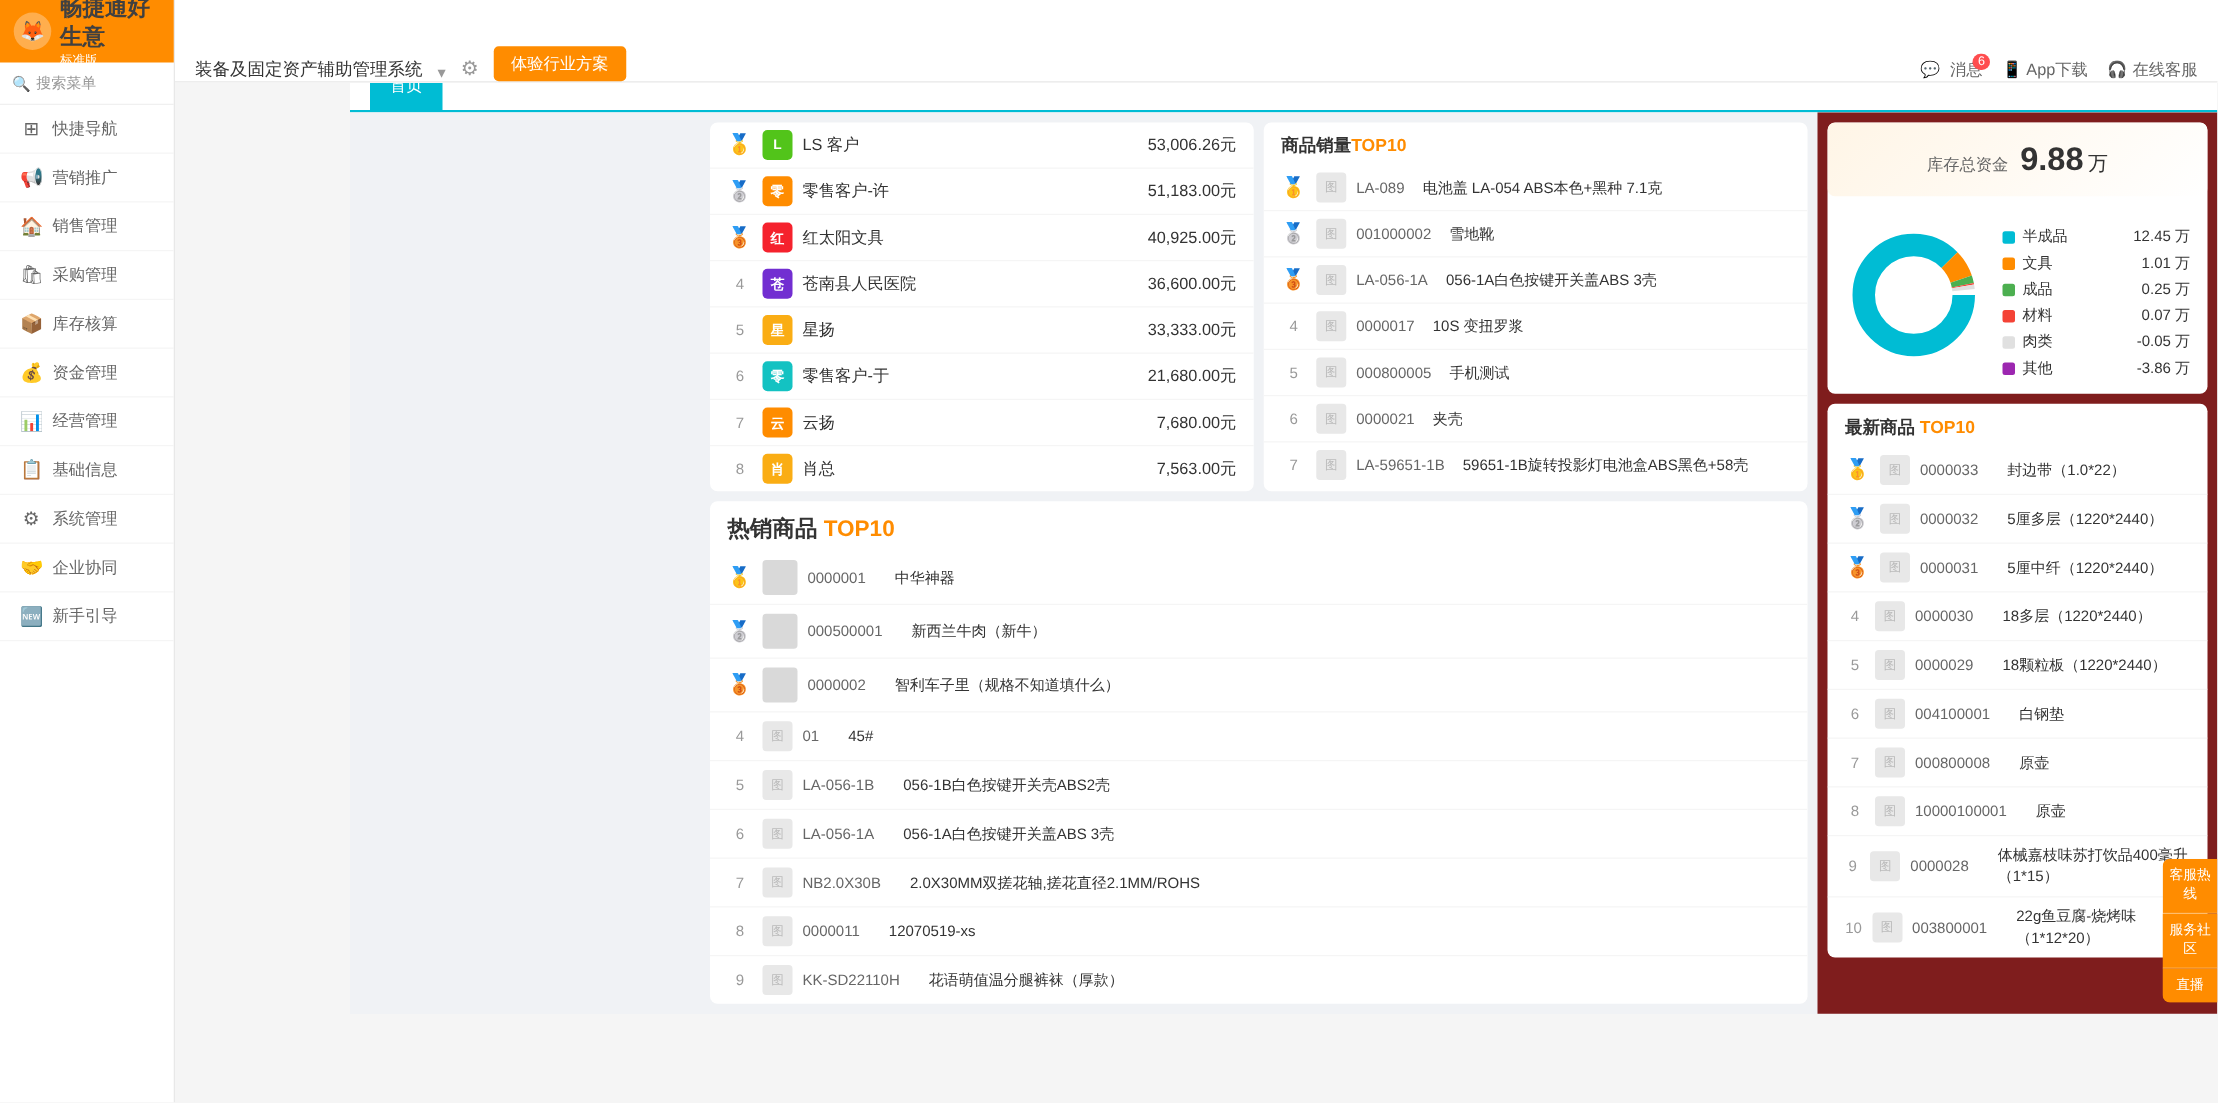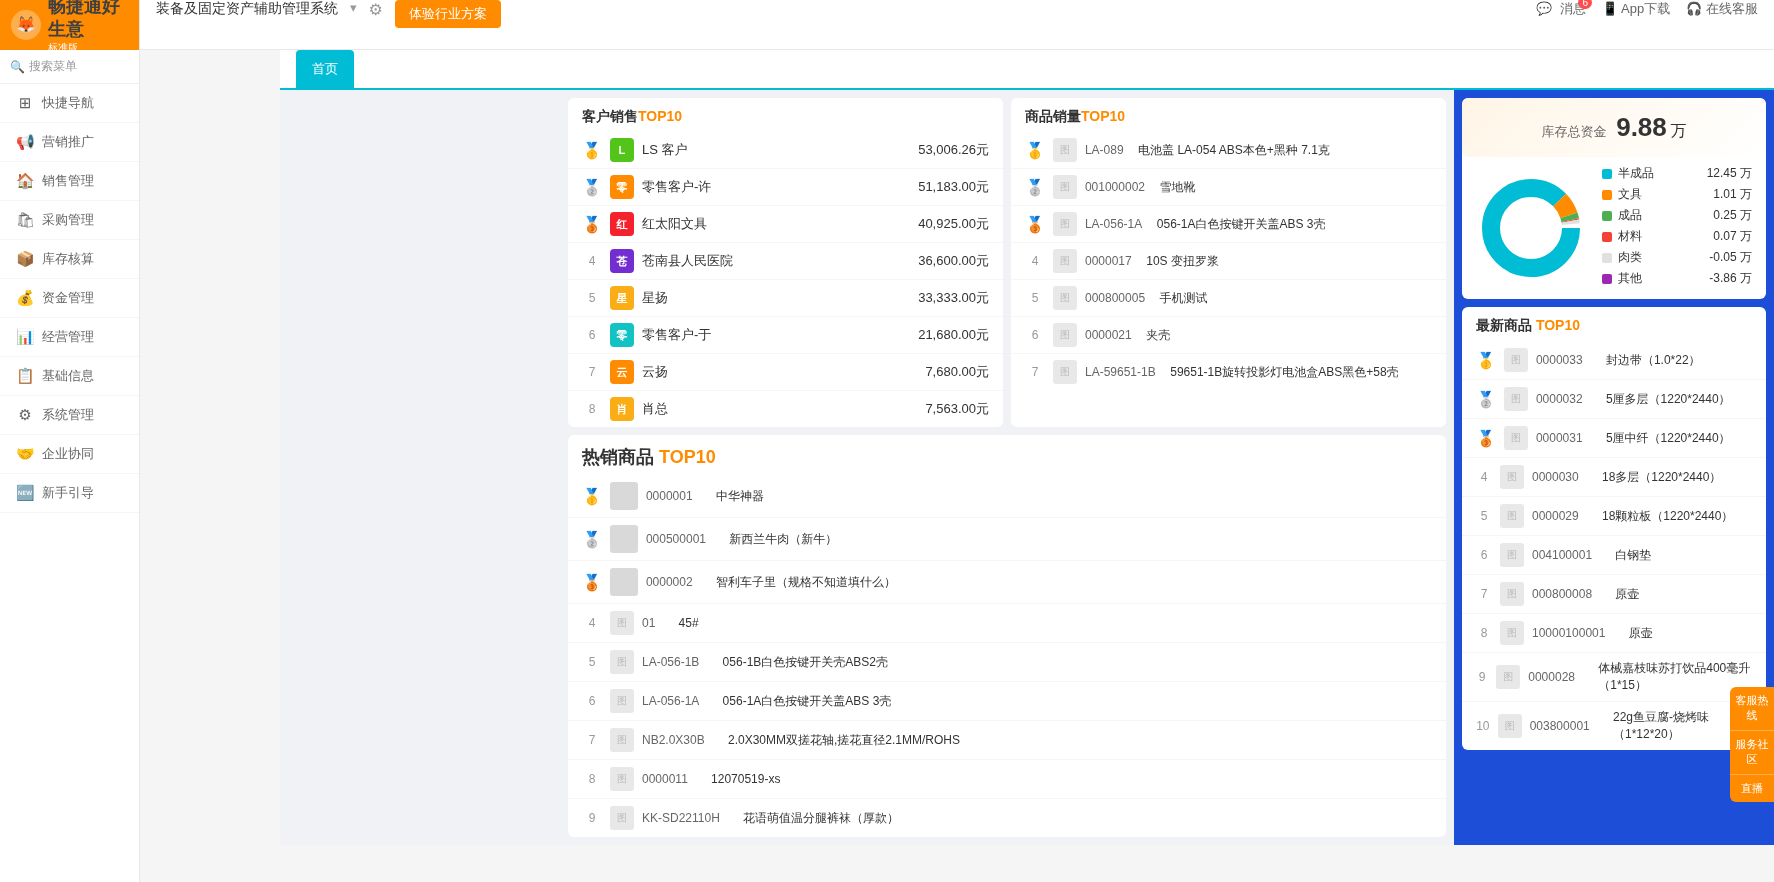--- a/index.html
+++ b/index.html
@@ -61,25 +61,25 @@
       border-bottom: 1px solid #f5f5f5;
     }
     .sidebar-nav-item .nav-icon { font-size: 15px; width: 18px; text-align: center; }
 
     
     .topbar {
       position: fixed;
       top: 0;
       left: 140px;
       right: 0;
-      height: 50px;
+      height: 66px;
       background: #fff;
       border-bottom: 1px solid #e8e8e8;
       display: flex;
-      align-items: flex-start;
+      align-items: flex-end;
       padding: 0 16px;
       gap: 12px;
       z-index: 100;
     }
     .topbar-trial-btn {
       background: #ff8c00;
       color: #fff;
       border: none;
       border-radius: 4px;
       padding: 5px 14px;
@@ -154,21 +154,21 @@
       display: flex;
       flex-direction: column;
       gap: 8px;
       min-width: 0;
     }
 
     
     .right-panel {
       width: 320px;
       flex-shrink: 0;
-      background: #1d4ed8;
+      background: #7f1d1d;
       padding: 8px;
       display: flex;
       flex-direction: column;
       gap: 8px;
     }
 
     
     .card {
       background: #fff;
       border-radius: 6px;
@@ -241,21 +241,21 @@
     }
 
     
     .donut-container {
       display: flex;
       align-items: center;
       gap: 16px;
       padding: 8px 14px;
     }
     .donut-svg { flex-shrink: 0; }
-    .legend-list { flex: 1; }
+    .legend-list { flex: 1; margin-top: 16px; }
     .legend-item {
       display: flex;
       align-items: center;
       gap: 6px;
       font-size: 12px;
       color: #333;
       margin-bottom: 4px;
     }
     .legend-dot { width: 10px; height: 10px; border-radius: 2px; flex-shrink: 0; }
     .legend-label { flex: 1; }
@@ -416,23 +416,20 @@
 
   <div class="content-area">
 
     <div class="left-panel"></div>
 
     <div class="center-panel">
 
       <div class="section-two-col">
 
         <div class="card section-col">
-          <div class="card-header">
-            <span style="font-size:14px;font-weight:bold;color:#333;">客户销售<span style="color:#ff8c00;">TOP10</span></span>
-          </div>
           <div id="customer-list">
               <div class="list-row">
     <span class="medal-icon">🥇</span>
     <div class="customer-avatar av-green">L</div>
     <span class="customer-name">LS 客户</span>
     <span class="customer-amount">53,006.26元</span>
   </div>
               <div class="list-row">
     <span class="medal-icon">🥈</span>
     <div class="customer-avatar av-orange">零</div>

